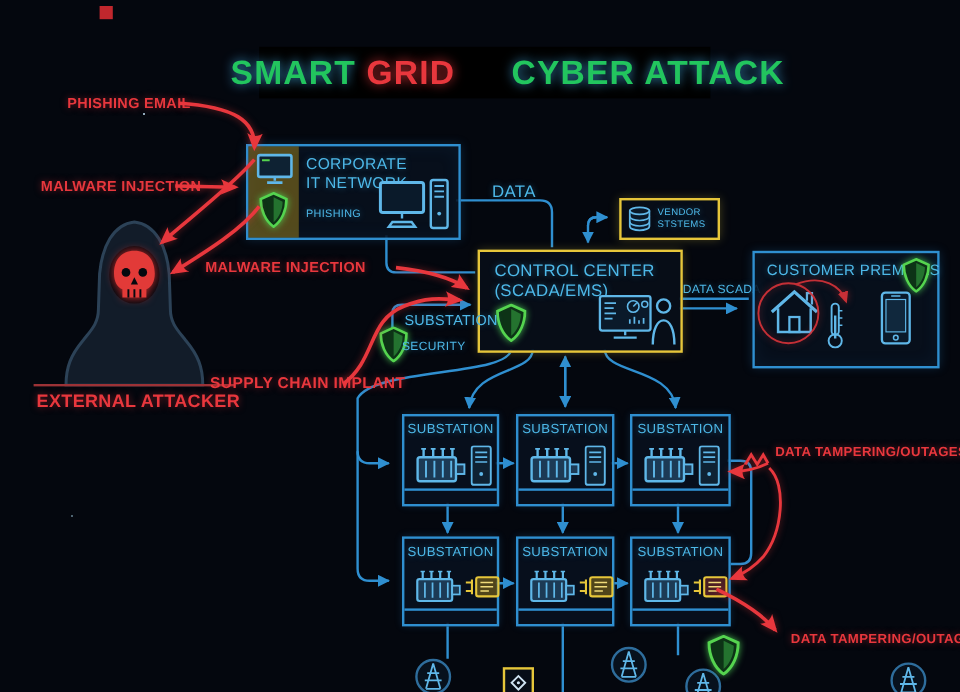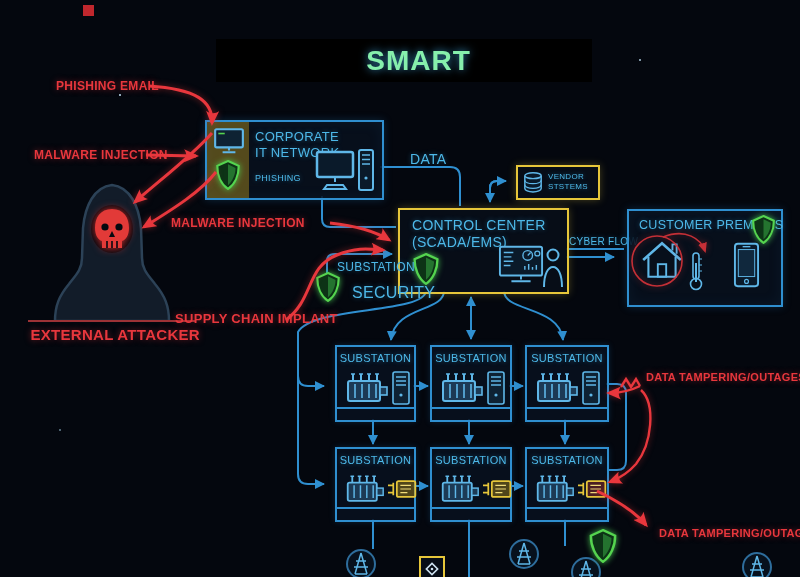--- a/index.html
+++ b/index.html
@@ -18,21 +18,21 @@
       radial-gradient(1px 1px at 430px 40px, rgba(150,190,210,.5) 50%, transparent 52%);
     font-family:"Liberation Sans", sans-serif;
   }
   .abs{position:absolute;}
   svg.layer{position:absolute;left:0;top:0;width:800px;height:577px;pointer-events:none;}
   .title-banner{
     left:216px;top:39px;width:376px;height:43px;background:#000;
     display:flex;align-items:center;justify-content:center;
     font-size:28px;font-weight:bold;letter-spacing:1px;white-space:pre;
   }
-  .t-blue{color:#86efac;text-shadow:0 0 9px rgba(70,180,240,.75);margin-left:38px;}
+  .t-blue{color:#22c55e;text-shadow:0 0 9px rgba(70,180,240,.75);margin-left:38px;}
   .t-red{color:#e8373d;text-shadow:0 0 9px rgba(235,55,60,.8);}
   .label-red{
     color:#e8373d;font-weight:bold;font-size:12px;letter-spacing:.3px;
     text-shadow:0 0 6px rgba(230,50,55,.5);white-space:nowrap;
   }
   .label-blue{
     color:#4db8e8;font-weight:normal;letter-spacing:.3px;white-space:nowrap;
     text-shadow:0 0 5px rgba(60,170,230,.45);
   }
   .box-blue{
@@ -99,21 +99,21 @@
 
       <path d="M373,519 L373,549"></path>
       <path d="M469,519 L469,577"></path>
       <path d="M565,519 L565,546"></path>
 
       <path d="M606,384 L617,384 Q626,384 626,393 L626,461 Q626,470 617,470 L608,470"></path>
     </g>
   </svg>
 
   <div class="abs title-banner">
-    <span class="t-blue">SMART </span>
+    <span class="t-blue">SMART </span><span class="t-red">GRID</span><span class="t-blue"> CYBER ATTACK</span>
   </div>
   <div class="abs red-square"></div>
 
   <svg class="abs" style="left:46px;top:180px" width="132" height="142" viewBox="0 0 132 142">
     <path d="M66,5 C48,7 39,26 37,48 L36,78 C36,90 29,96 23,104 C13,116 9,126 9,141 L123,141 C123,126 119,116 109,104 C103,96 96,90 96,78 L95,48 C93,26 84,7 66,5 Z" fill="#121c29" stroke="#2c4257" stroke-width="2.5"></path>
     <ellipse cx="66" cy="49" rx="21" ry="24" fill="#05090f"></ellipse>
     <g style="filter:drop-shadow(0 0 4px rgba(235,50,50,.9))">
       <path d="M66,29 C54,29 49,38 49,48 C49,55 52,60 56,61 L56,68 L76,68 L76,61 C80,60 83,55 83,48 C83,38 78,29 66,29 Z" fill="#e23a38"></path>
       <circle cx="59" cy="47" r="3.6" fill="#05090f"></circle>
       <circle cx="73" cy="47" r="3.6" fill="#05090f"></circle>
@@ -148,21 +148,21 @@
     <svg class="abs" style="left:108px;top:26px" width="62" height="46" viewBox="0 0 62 46">
       <rect x="2" y="4" width="36" height="25" rx="2" fill="#0a1a2a" stroke="#5fb7e8" stroke-width="2.5"></rect>
       <path d="M20,29 v5 M12,37 h16 l3,4 h-22 Z" stroke="#5fb7e8" stroke-width="2" fill="#0a1a2a"></path>
       <rect x="44" y="2" width="14" height="40" rx="2" fill="#0a1a2a" stroke="#5fb7e8" stroke-width="2"></rect>
       <path d="M47,7 h8 M47,11.5 h8 M47,16 h8" stroke="#5fb7e8" stroke-width="1.6"></path>
       <circle cx="51" cy="30" r="1.6" fill="#5fb7e8"></circle>
     </svg>
   </div>
 
   <div class="abs label-blue" style="left:410px;top:151px;font-size:14px">DATA</div>
-  <div class="abs label-blue" style="left:569px;top:236px;font-size:10px">CYBER FLOW</div>
+  <div class="abs label-blue" style="left:569px;top:236px;font-size:10px">DATA SCADA</div>
 
   <div class="abs box-yellow" style="left:516px;top:165px;width:80px;height:31px">
     <svg class="abs" style="left:5px;top:4px" width="20" height="24" viewBox="0 0 22 26">
       <path d="M2,5 v14 c0,2.2 4,3.8 9,3.8 s9,-1.6 9,-3.8 v-14" fill="#0a1a2a" stroke="#5fb7e8" stroke-width="1.6"></path>
       <ellipse cx="11" cy="5" rx="9" ry="3.2" fill="#0a1a2a" stroke="#5fb7e8" stroke-width="1.6"></ellipse>
       <path d="M2,10 c0,2.2 4,3.8 9,3.8 s9,-1.6 9,-3.8 M2,15 c0,2.2 4,3.8 9,3.8 s9,-1.6 9,-3.8" fill="none" stroke="#5fb7e8" stroke-width="1.4"></path>
     </svg>
     <div class="abs label-blue" style="left:30px;top:5px;font-size:8px">VENDOR</div>
     <div class="abs label-blue" style="left:30px;top:15px;font-size:8px">STSTEMS</div>
   </div>
@@ -213,21 +213,21 @@
       <path d="M10,5 h8" stroke="#5fb7e8" stroke-width="1.4"></path>
       <circle cx="14" cy="41" r="2" fill="none" stroke="#5fb7e8" stroke-width="1.3"></circle>
     </svg>
   </div>
 
   <svg class="abs shield" style="left:315px;top:272px" width="26" height="30" viewBox="0 0 24 28">
     <path d="M12,1 L22,5.5 C22,14 18.5,22.5 12,27 C5.5,22.5 2,14 2,5.5 Z" fill="#0d3316" stroke="#55d44f" stroke-width="2"></path>
     <path d="M12,4 L19,7.5 C19,13.5 16.5,19.5 12,23.5 Z" fill="#2f8f3a" opacity=".7"></path>
   </svg>
   <div class="abs label-blue" style="left:337px;top:260px;font-size:12px">SUBSTATION</div>
-  <div class="abs label-blue" style="left:352px;top:284px;font-size:16px">SECURITY</div>
+  <div class="abs label-blue" style="left:335px;top:284px;font-size:10px">SECURITY</div>
 
   <div class="abs sub-box" style="left:335px;top:345px;width:77px;height:73px">
     <div class="sub-title label-blue">SUBSTATION</div>
     <div class="sub-icons">
       <svg width="44" height="34" viewBox="0 0 44 34">
         <path d="M8,3 v7 M16,3 v7 M24,3 v7 M32,3 v7" stroke="#5fb7e8" stroke-width="2"></path>
         <path d="M6,3 h4 M14,3 h4 M22,3 h4 M30,3 h4" stroke="#5fb7e8" stroke-width="1.5"></path>
         <rect x="3" y="10" width="32" height="20" rx="2" fill="#1c3a55" stroke="#5fb7e8" stroke-width="2"></rect>
         <path d="M10,13 v14 M17,13 v14 M24,13 v14 M31,13 v14" stroke="#5fb7e8" stroke-width="1.6"></path>
         <rect x="35" y="16" width="7" height="8" fill="#1c3a55" stroke="#5fb7e8" stroke-width="1.6"></rect>

